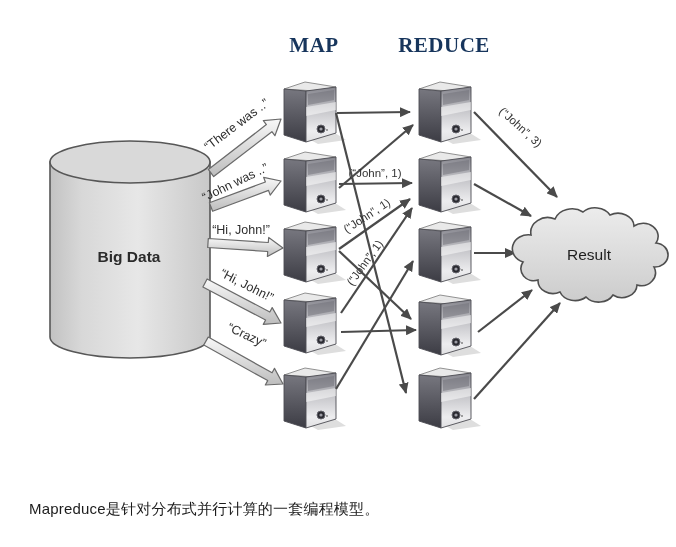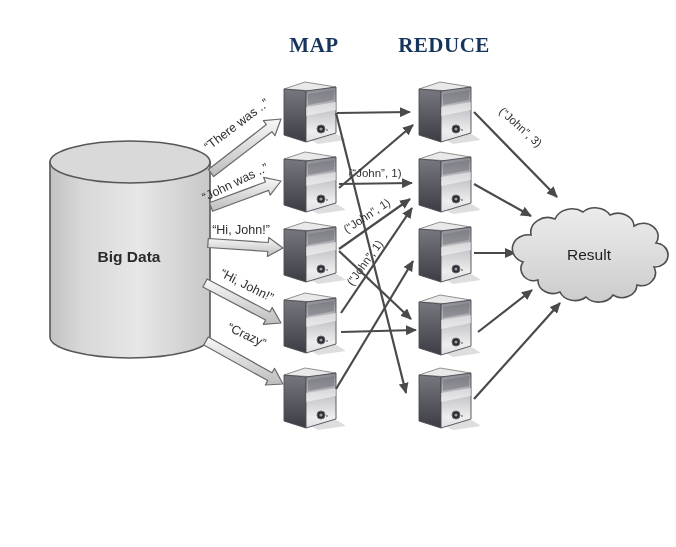--- a/index.html
+++ b/index.html
@@ -104,13 +104,14 @@
       <text transform="translate(518,130) rotate(42)" text-anchor="middle" font-size="11.5" fill="#333">(“John”, 3)</text>
       <line x1="474" y1="184" x2="531" y2="216" stroke="#4a4a4a" stroke-width="2.2" marker-end="url(#ah)"></line>
       <line x1="474" y1="253" x2="515" y2="253" stroke="#4a4a4a" stroke-width="2.2" marker-end="url(#ah)"></line>
       <line x1="478" y1="332" x2="532" y2="290" stroke="#4a4a4a" stroke-width="2.2" marker-end="url(#ah)"></line>
       <line x1="474" y1="399" x2="560" y2="303" stroke="#4a4a4a" stroke-width="2.2" marker-end="url(#ah)"></line>
       <g>
         <path d="M 523 262 a 16 14 0 0 1 8 -27 a 17 15 0 0 1 24 -16 a 18 15 0 0 1 28 -7 a 17 14 0 0 1 27 3 a 16 13 0 0 1 24 11 a 15 13 0 0 1 22 17 a 13 12 0 0 1 -2 24 a 14 13 0 0 1 -17 18 a 15 13 0 0 1 -24 10 a 16 13 0 0 1 -27 2 a 16 13 0 0 1 -26 -5 a 15 13 0 0 1 -22 -12 a 13 12 0 0 1 -15 -18 Z" fill="url(#gCloud)" stroke="#4f4f4f" stroke-width="1.6"></path>
         <text x="589" y="260" text-anchor="middle" font-size="15.5" fill="#1e1e1e">Result</text>
       </g>
     </svg>
+  <div class="caption">Mapreduce是针对分布式并行计算的一套编程模型。</div>
 </div>
 
 </body></html>

